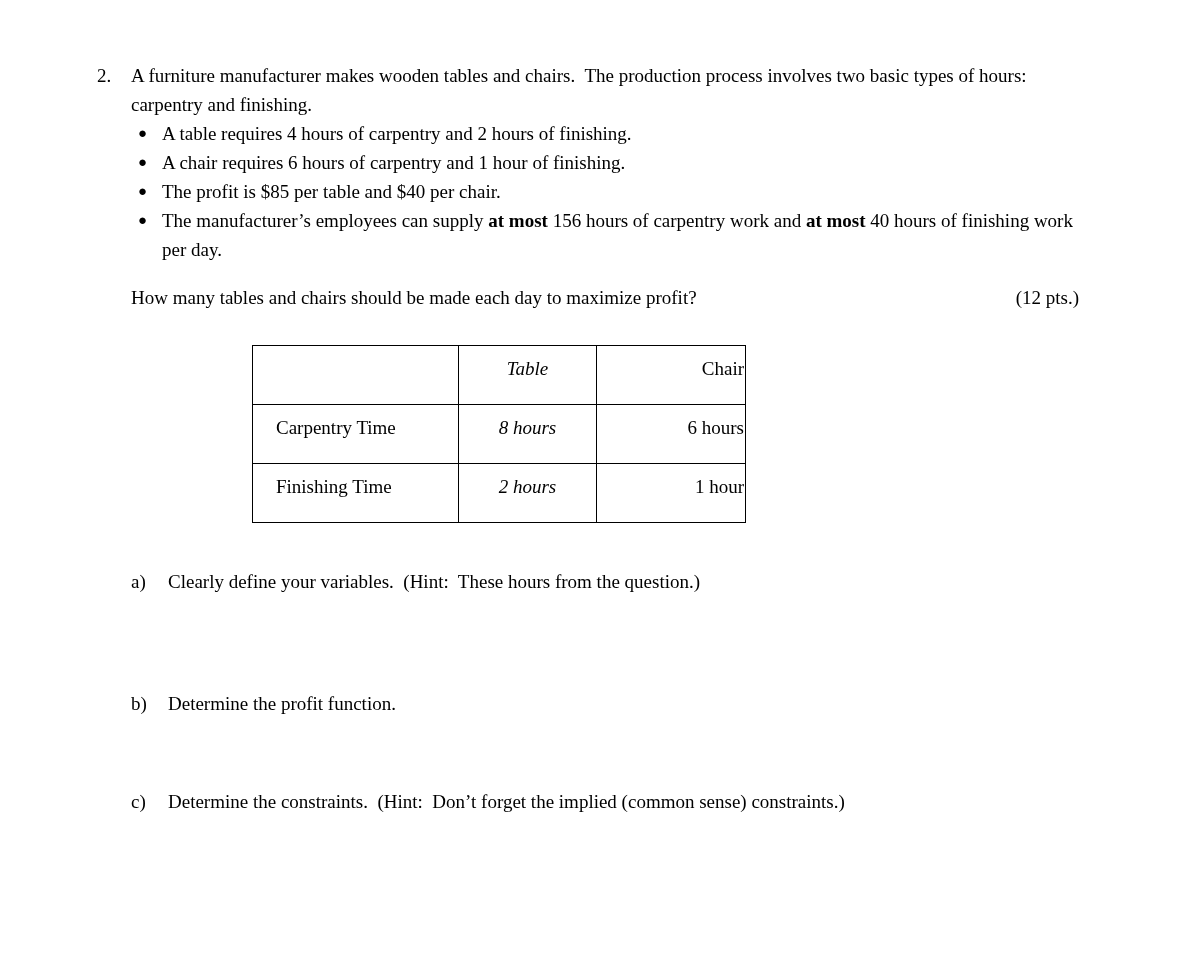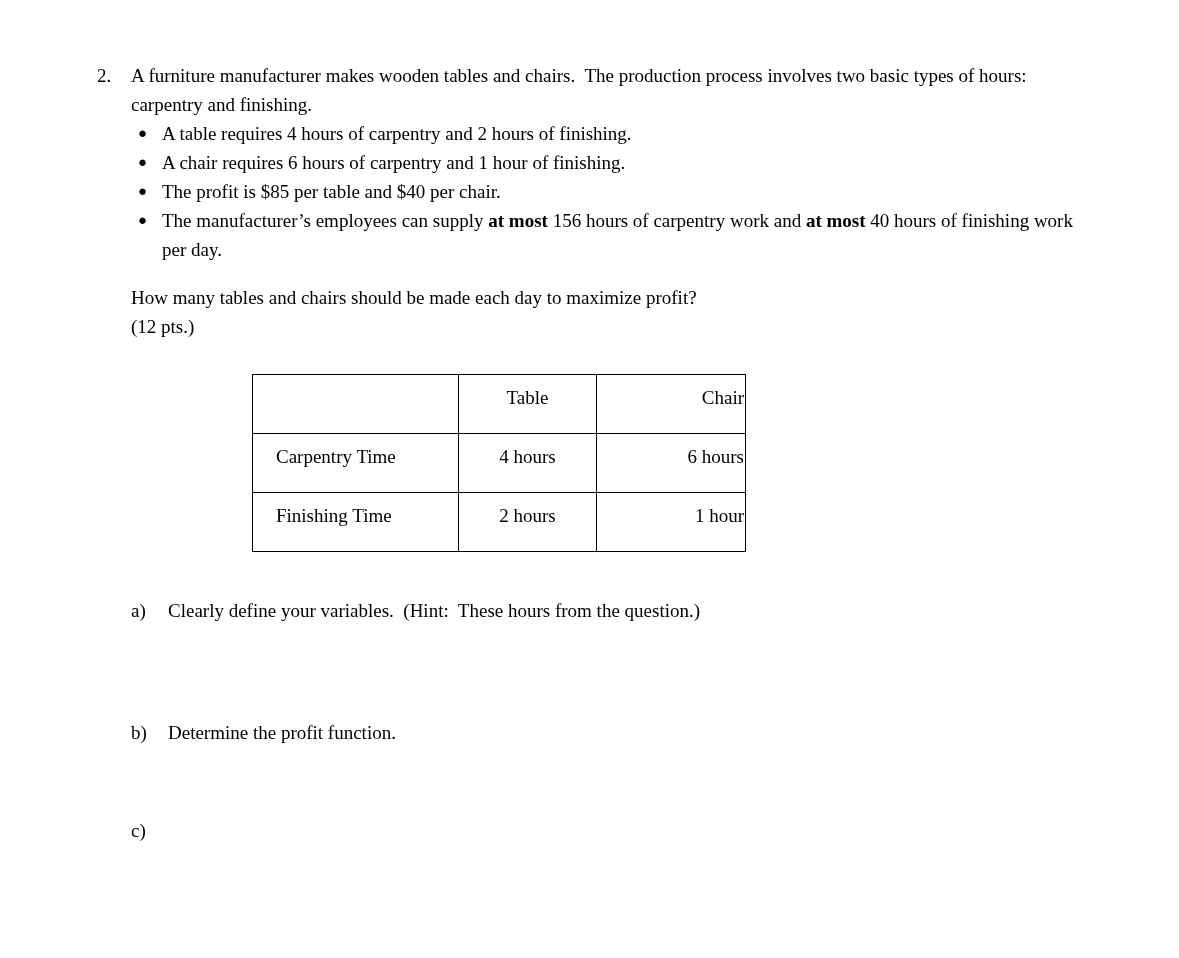--- a/index.html
+++ b/index.html
@@ -51,41 +51,40 @@
   }
   .bullet-text {
     flex: 1;
   }
   .bold { font-weight: bold; }
   .question-row {
     display: flex;
     justify-content: space-between;
     margin-top: 19px;
     width: 948px;
-    flex-direction: column;
   }
   .req-table {
     border-collapse: collapse;
     margin-top: 33px;
     margin-left: 121px;
     table-layout: fixed;
   }
   .req-table td {
     border: 1.5px solid #000000;
     height: 49px;
     vertical-align: top;
     padding-top: 8px;
     box-sizing: content-box;
   }
   .req-table .col-label {
     width: 181px;
     text-align: left;
     padding-left: 23px;
   }
-  .req-table .col-table { width: 135px; text-align: center; }
+  .req-table .col-table { width: 135px; text-align: center; font-style: italic; }
   .req-table .col-chair { width: 146px; text-align: right; }
   .part {
     display: flex;
     align-items: flex-start;
   }
   .part-label {
     flex: 0 0 37px;
     width: 37px;
   }
   .part-a { margin-top: 44px; }
@@ -129,21 +128,21 @@
 
       <table class="req-table">
         <tbody>
           <tr>
             <td class="col-label"></td>
             <td class="col-table">Table</td>
             <td class="col-chair">Chair</td>
           </tr>
           <tr>
             <td class="col-label">Carpentry Time</td>
-            <td class="col-table">4 hours</td>
+            <td class="col-table">8 hours</td>
             <td class="col-chair">6 hours</td>
           </tr>
           <tr>
             <td class="col-label">Finishing Time</td>
             <td class="col-table">2 hours</td>
             <td class="col-chair">1 hour</td>
           </tr>
         </tbody>
       </table>
 
@@ -152,18 +151,19 @@
         <span class="txt">Clearly define your variables.  (Hint:  These hours from the question.)</span>
       </div>
 
       <div class="part part-b">
         <span class="part-label txt">b)</span>
         <span class="txt">Determine the profit function.</span>
       </div>
 
       <div class="part part-c">
         <span class="part-label txt">c)</span>
+        <span class="txt">Determine the constraints.  (Hint:  Don’t forget the implied (common sense) constraints.)</span>
       </div>
 
     </div>
   </div>
 
 </div>
 
 </body></html>

